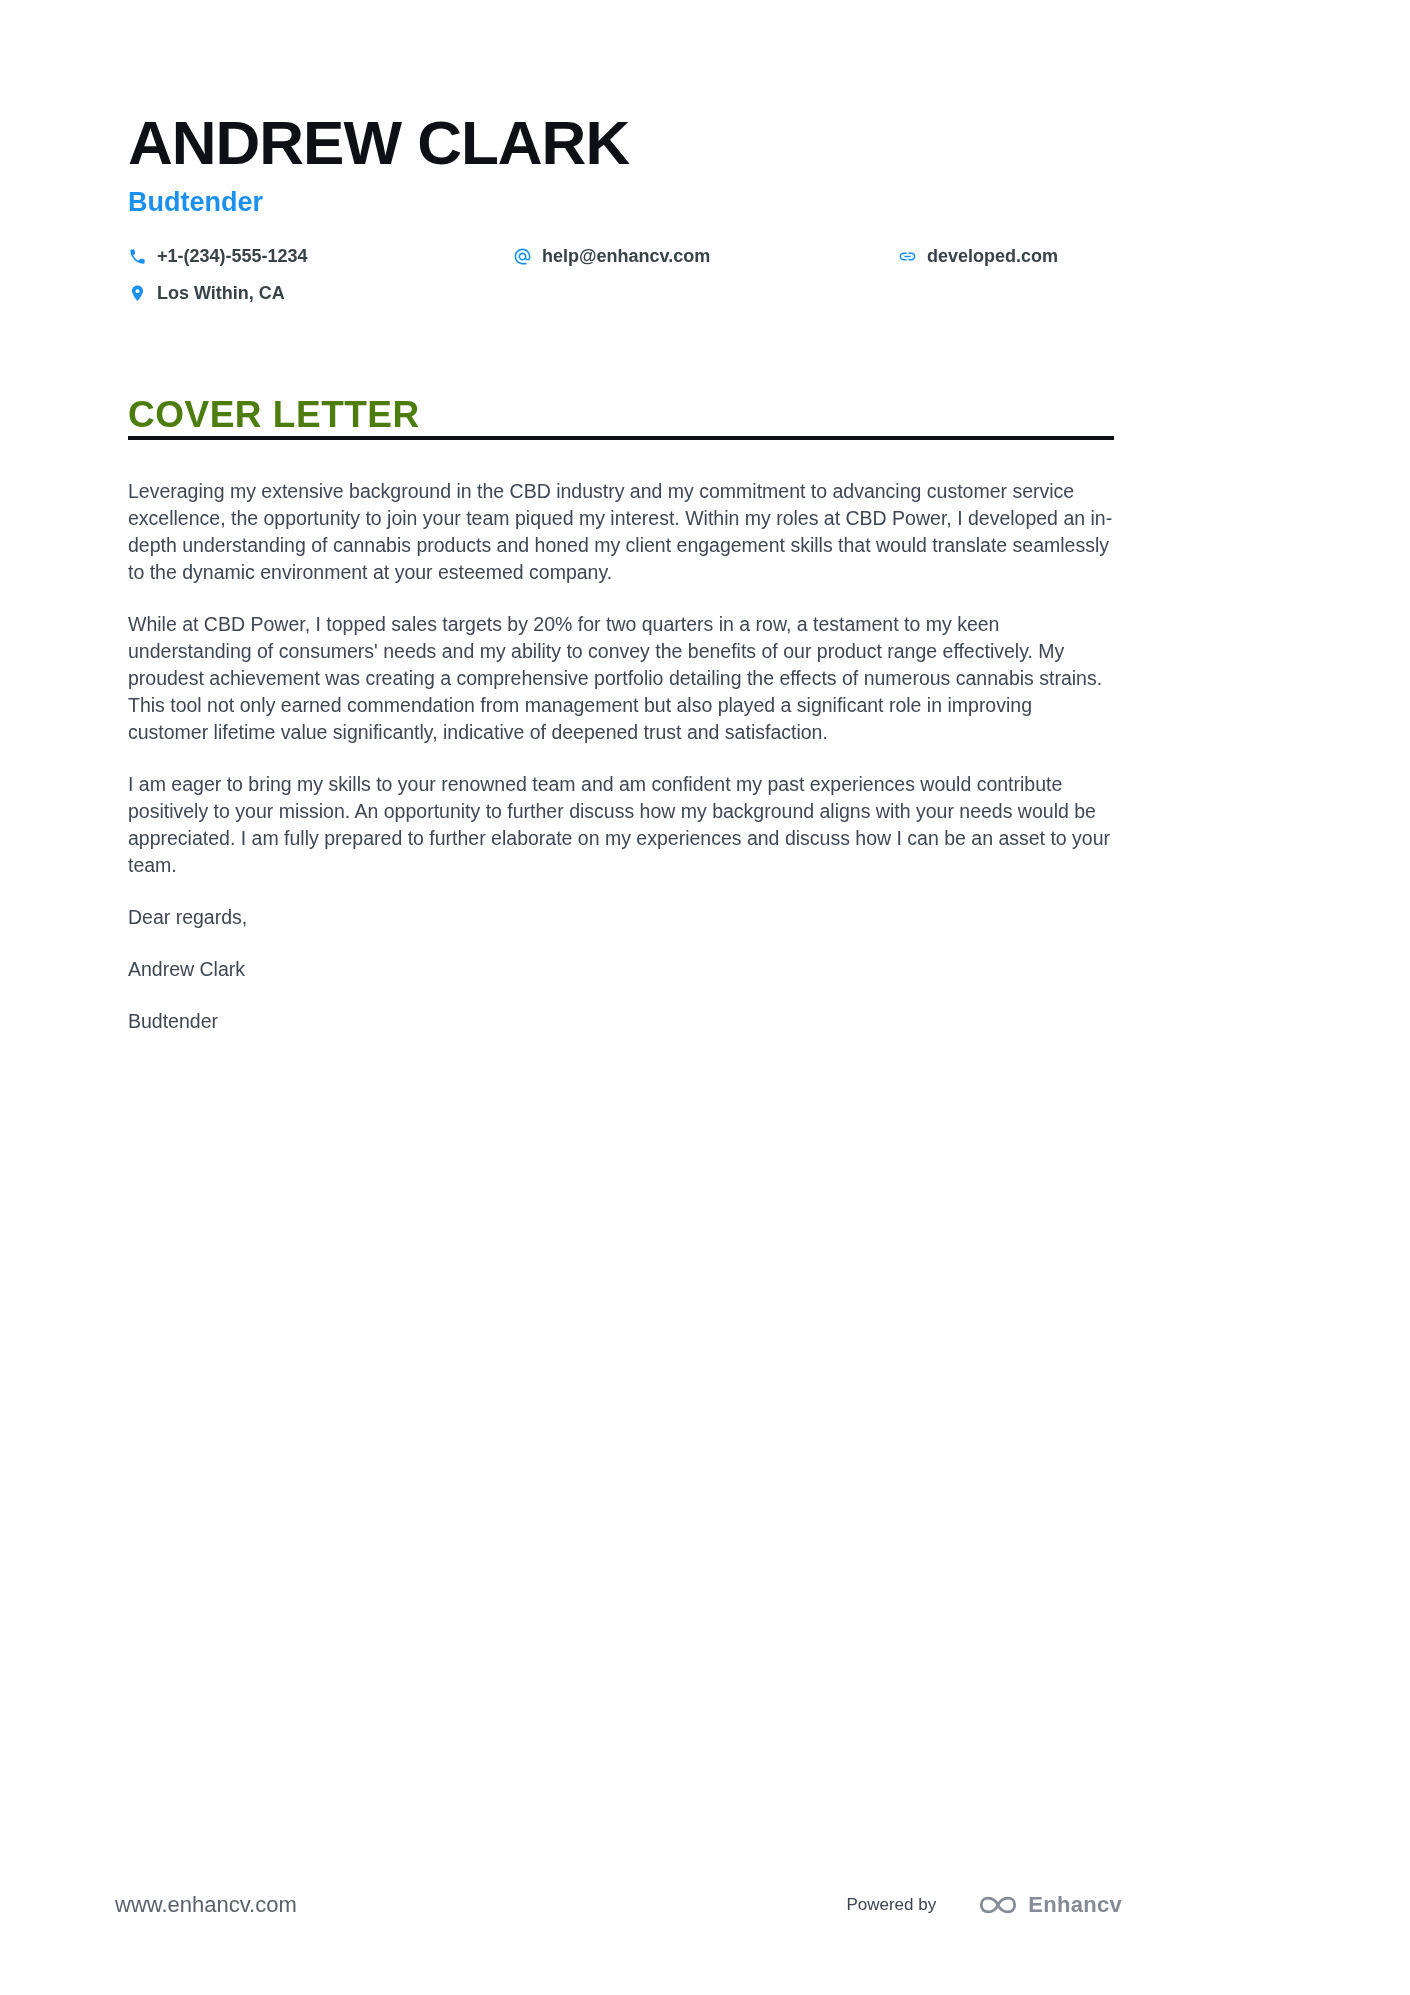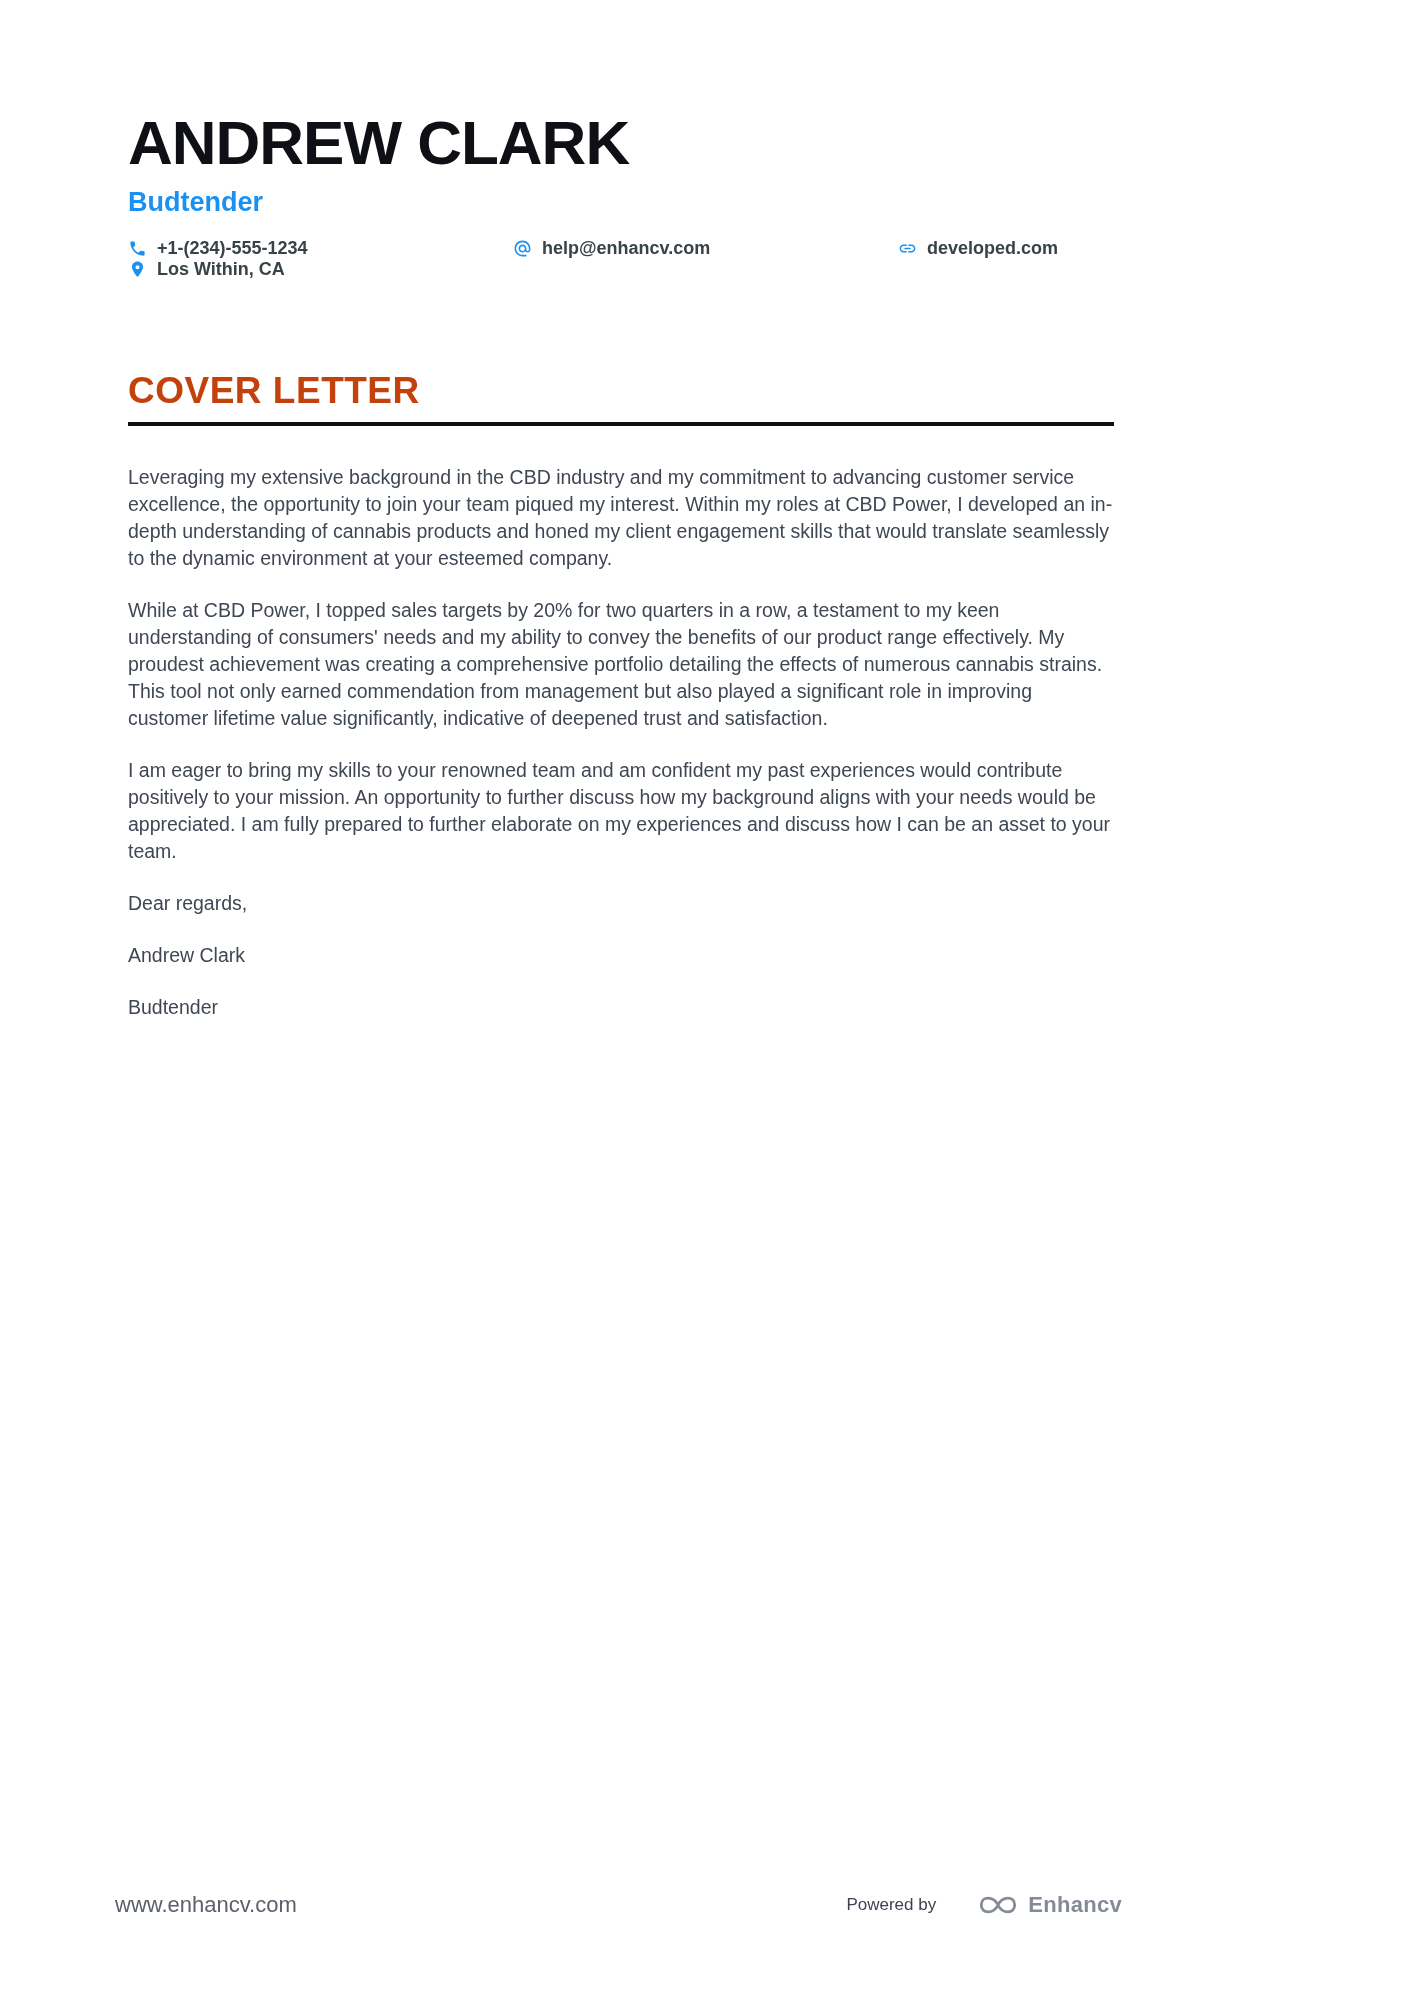--- a/index.html
+++ b/index.html
@@ -23,23 +23,24 @@
     color: #0e1015;
     line-height: 1.05;
   }
   .job-title {
     margin-top: 12px;
     font-size: 27px;
     font-weight: 700;
     color: #1a91f0;
   }
   .contact-grid {
-    margin-top: 20px;
+    margin-top: 28px;
     display: grid;
     grid-template-columns: 385px 385px auto;
+    row-gap: 16px;
   }
   .contact-item {
     display: flex;
     align-items: center;
     gap: 10px;
     font-size: 18px;
     font-weight: 700;
     color: #384347;
     white-space: nowrap;
   }
@@ -51,22 +52,21 @@
   }
   .contact-item .icn svg { width: 100%; height: 100%; fill: #1a91f0; }
   .contact-row2 { grid-column: 1 / -1; }
 
   
   .section-title {
     margin-top: 90px;
     font-size: 37px;
     font-weight: 800;
     letter-spacing: 0.5px;
-    color: #c2410c;
-    padding-bottom: 10px;
+    color: #4d7c0f;
     border-bottom: 4px solid #0e1015;
   }
   .letter-body { margin-top: 38px; }
   .letter-body p {
     font-size: 19.5px;
     line-height: 27px;
     color: #3e4753;
     margin-bottom: 25px;
   }
 

